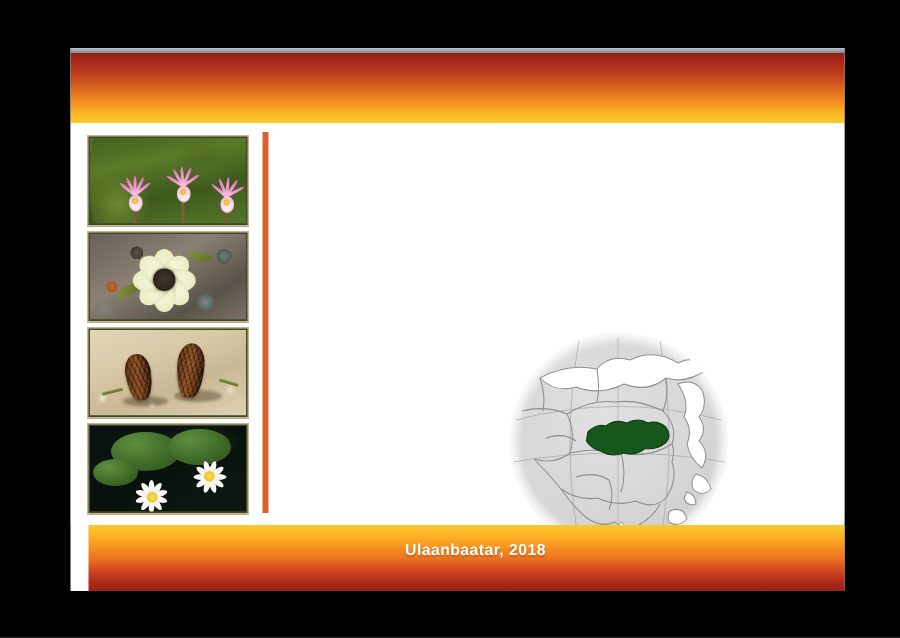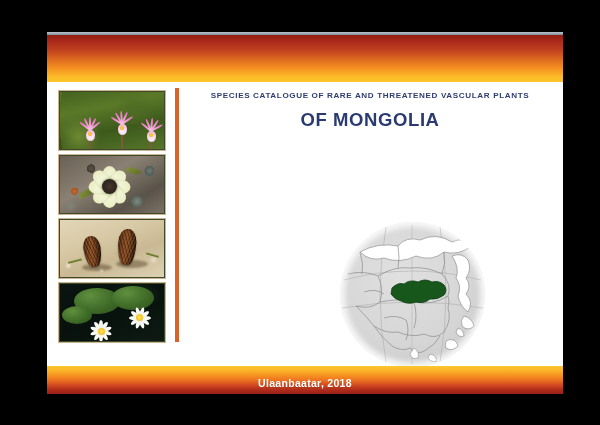--- a/index.html
+++ b/index.html
@@ -48,22 +48,22 @@
         #c0421f 33%,
         #e2701f 55%,
         #f59321 72%,
         #fbba27 88%,
         #fcc62c 100%);
   }
 
   
   #band-bottom {
     position: absolute;
-    left: 0; bottom: 0;
-    width: 516px; height: 28px;
+    left: 12px; bottom: 0;
+    width: 516px; height: 44px;
     background: linear-gradient(180deg,
         #fdc62d 0%,
         #fbb727 14%,
         #f69622 32%,
         #ed7420 50%,
         #cf4520 70%,
         #ad2b1b 86%,
         #9b2018 100%);
   }
   #footer-text {
@@ -444,24 +444,20 @@
               <div class="pet" style="transform:rotate(342deg)"></div>
               <div class="core"></div>
             </div>
           </div>
         </div>
 
       </div>
 
       <div id="accent-rule"></div>
 
-      <div id="title-block">
-        <div id="title-main">SPECIES CATALOGUE OF RARE AND THREATENED VASCULAR PLANTS</div>
-        <div id="title-sub">OF MONGOLIA</div>
-      </div>
 
 
       <div id="globe-wrap">
         <div id="globe">
           <svg width="145" height="145" viewBox="0 0 145 145">
             <g fill="none" stroke="#9a9a9a" stroke-width="0.7">
 
               <path d="M4 58 Q72 40 141 58" stroke="#b5b5b5"></path>
               <path d="M2 86 Q72 74 143 86" stroke="#b5b5b5"></path>
               <path d="M46 5 Q34 72 46 140" stroke="#b5b5b5"></path>

